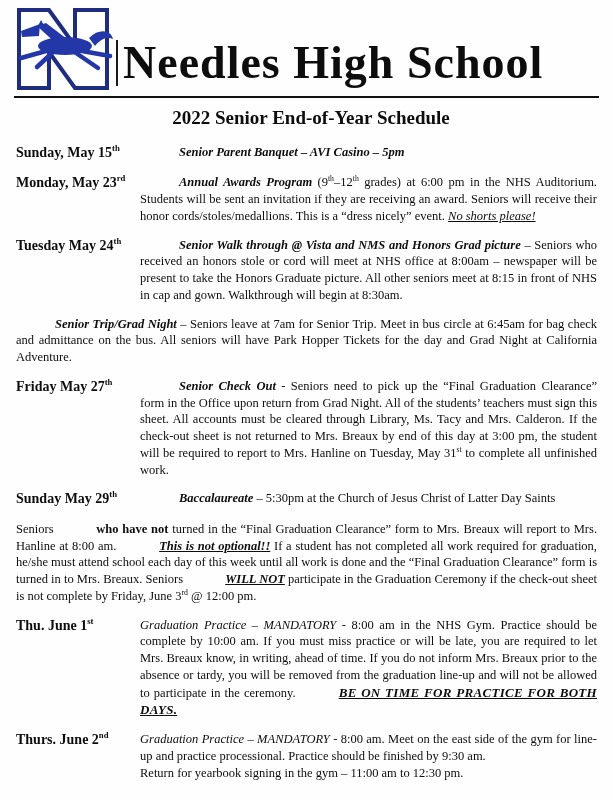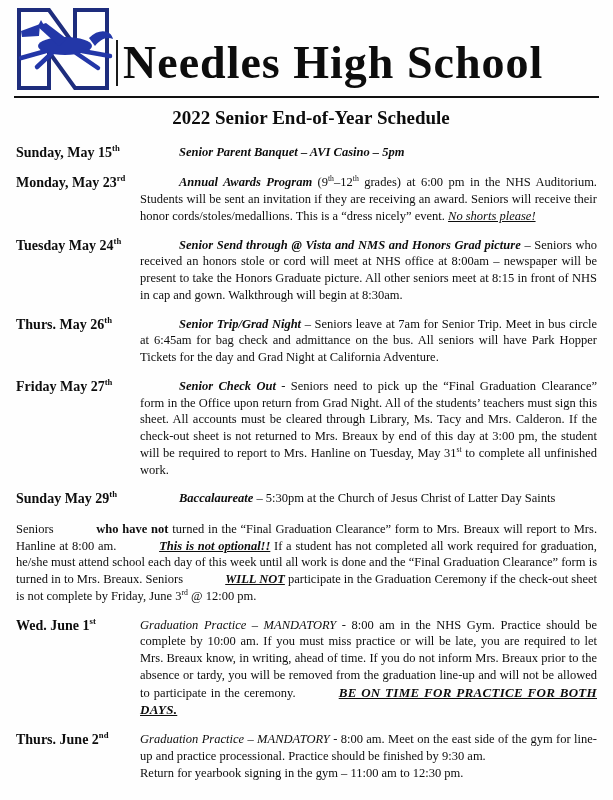--- a/index.html
+++ b/index.html
@@ -69,39 +69,38 @@
       <div class="row">
         <div class="c-date"><span>Sunday, May 15</span><sup class="ord">th</sup></div>
         <div class="c-desc"><span class="seg-b seg-i">Senior Parent Banquet – AVI Casino – 5pm</span></div>
       </div>
       <div class="row">
         <div class="c-date"><span>Monday, May 23</span><sup class="ord">rd</sup></div>
         <div class="c-desc"><span class="seg-b seg-i">Annual Awards Program</span><span> (9</span><sup class="ord">th</sup><span>–12</span><sup class="ord">th</sup><span> grades) at 6:00 pm in the NHS Auditorium.  Students will be sent an invitation if they are receiving an award.  Seniors will receive their honor cords/stoles/medallions.  This is a “dress nicely” event. </span><span class="seg-i seg-u">No shorts please!</span></div>
       </div>
       <div class="row">
         <div class="c-date"><span>Tuesday May 24</span><sup class="ord">th</sup></div>
-        <div class="c-desc"><span class="seg-b seg-i">Senior Send through @ Vista and NMS and Honors Grad picture </span><span>– Seniors who received an honors stole or cord will meet at NHS office at 8:00am – newspaper will be present to take the Honors Graduate picture.  All other seniors meet at 8:15 in front of NHS in cap and gown.  Walkthrough will begin at 8:30am.</span></div>
+        <div class="c-desc"><span class="seg-b seg-i">Senior Walk through @ Vista and NMS and Honors Grad picture </span><span>– Seniors who received an honors stole or cord will meet at NHS office at 8:00am – newspaper will be present to take the Honors Graduate picture.  All other seniors meet at 8:15 in front of NHS in cap and gown.  Walkthrough will begin at 8:30am.</span></div>
       </div>
       <div class="row">
-        <div class="c-date"><span>Thurs. May 26</span><sup class="ord">th</sup></div>
         <div class="c-desc"><span class="seg-b seg-i">Senior Trip/Grad Night</span><span> – Seniors leave at 7am for Senior Trip. Meet in bus circle at 6:45am for bag check and admittance on the bus.  All seniors will have Park Hopper Tickets for the day and Grad Night at California Adventure.</span></div>
       </div>
       <div class="row">
         <div class="c-date"><span>Friday May 27</span><sup class="ord">th</sup></div>
         <div class="c-desc"><span class="seg-b seg-i">Senior Check Out</span><span> - Seniors need to pick up the “Final Graduation Clearance” form in the Office upon return from Grad Night.  All of the students’ teachers must sign this sheet. All accounts must be cleared through Library, Ms. Tacy and Mrs. Calderon.  If the check-out sheet is not returned to Mrs. Breaux by end of this day at 3:00 pm, the student will be required to report to Mrs. Hanline on Tuesday, May 31</span><sup class="ord">st</sup><span> to complete all unfinished work.</span></div>
       </div>
       <div class="row">
         <div class="c-date"><span>Sunday May 29</span><sup class="ord">th</sup></div>
         <div class="c-desc"><span class="seg-b seg-i">Baccalaureate</span><span> – 5:30pm at the Church of Jesus Christ of Latter Day Saints</span><br></div>
       </div>
       <div class="row">
         <div class="c-desc"><span>Seniors </span><span class="seg-b">who have not</span><span> turned in the “Final Graduation Clearance” form to Mrs. Breaux will report to Mrs. Hanline at 8:00 am.  </span><span class="seg-b seg-i seg-u">This is not optional!!</span><span>  If a student has not completed all work required for graduation, he/she must attend school each day of this week until all work is done and the “Final Graduation Clearance” form is turned in to Mrs. Breaux.  Seniors </span><span class="seg-b seg-i seg-u">WILL NOT</span><span> participate in the Graduation Ceremony if the check-out sheet is not complete by Friday, June 3</span><sup class="ord">rd</sup><span> @ 12:00 pm.</span></div>
       </div>
       <div class="row">
-        <div class="c-date"><span>Wed. June 1</span><sup class="ord">st</sup></div>
+        <div class="c-date"><span>Thu. June 1</span><sup class="ord">st</sup></div>
         <div class="c-desc"><span class="seg-i">Graduation Practice – MANDATORY</span><span> - 8:00 am in the NHS Gym.  Practice should be complete by 10:00 am. If you must miss practice or will be late, you are required to let Mrs. Breaux know, in writing, ahead of time.  If you do not inform Mrs. Breaux prior to the absence or tardy, you will be removed from the graduation line-up and will not be allowed to participate in the ceremony.  </span><span class="seg-b seg-i seg-u seg-sm">BE ON TIME FOR PRACTICE FOR BOTH DAYS.</span></div>
       </div>
       <div class="row">
         <div class="c-date"><span>Thurs. June 2</span><sup class="ord">nd</sup></div>
         <div class="c-desc"><span class="seg-i">Graduation Practice – MANDATORY</span><span> - 8:00 am. Meet on the east side of the gym for line-up and practice processional.  Practice should be finished by 9:30 am.</span><br><span>Return for yearbook signing in the gym – 11:00 am to 12:30 pm.</span></div>
       </div>
     </div>
 
 </div>
 

